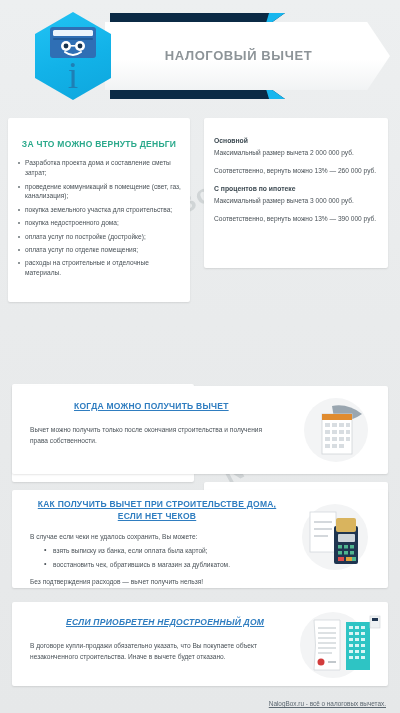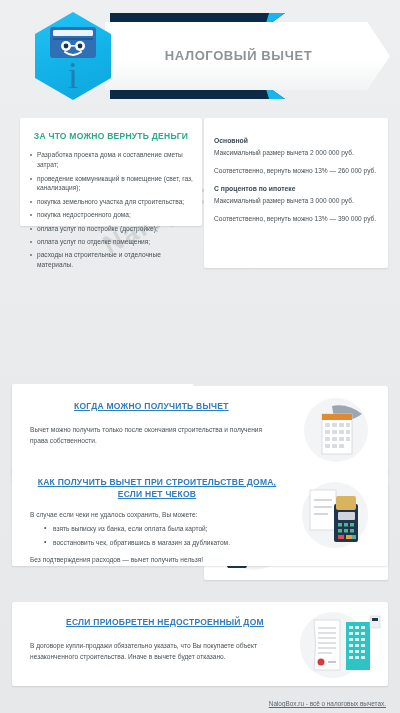--- a/index.html
+++ b/index.html
@@ -86,26 +86,26 @@
     position:relative;padding-left:9px;margin-bottom:4px;
     font-size:6.6px;color:#4a5258;line-height:1.5;
   }
   ul.mini li:before{
     content:"\2022";position:absolute;left:0;top:-1px;color:#4a5258;font-size:7px;
   }
   .sub-h{font-size:6.8px;font-weight:bold;color:#3b4850;margin:0 0 4px 0;}
   .p{margin:0 0 7px 0;}
 
   
-  #card-what   {left:20px; top:118px; width:182px;height:108px;padding:12px 9px 0 9px;box-sizing:border-box;}
+  #card-what   {left:8px; top:118px; width:182px;height:184px;padding:20px 9px 0 9px;box-sizing:border-box;}
   #card-how    {left:204px;top:118px; width:184px;height:150px;padding:8px 10px 0 10px;box-sizing:border-box;}
   #illus-left  {left:12px; top:272px; width:182px;height:98px;}
   #illus-right {left:204px;top:272px; width:184px;height:98px;}
   #card-when   {left:12px; top:386px; width:376px;height:88px;}
-  #card-checks {left:12px; top:468px; width:376px;height:98px;}
+  #card-checks {left:12px; top:490px; width:376px;height:98px;}
   #card-unfin  {left:12px; top:602px; width:376px;height:84px;}
 
   .illus{position:relative;overflow:hidden;}
   .halo{position:absolute;border-radius:50%;background:#f3f4f5;}
 
   .row{display:flex;align-items:flex-start;height:100%;box-sizing:border-box;}
   .row .txt{flex:1;padding:9px 4px 8px 18px;box-sizing:border-box;}
   .row .art{width:92px;position:relative;height:100%;}
 
   .footer{
@@ -388,21 +388,21 @@
           <rect x="38" y="49" width="6" height="4" fill="#e0a23b"></rect>
           <rect x="44" y="49" width="4" height="4" fill="#4fb58f"></rect>
         </svg>
       </div>
     </div>
   </div>
 
   <div class="card" id="card-unfin">
     <div class="row">
       <div class="txt">
-        <div class="card-title t-blue" style="display:inline-block;margin-left:36px;">ЕСЛИ ПРИОБРЕТЕН НЕДОСТРОЕННЫЙ ДОМ</div>
+        <div class="card-title t-blue" style="display:inline-block;margin-left:36px;font-style:italic;">ЕСЛИ ПРИОБРЕТЕН НЕДОСТРОЕННЫЙ ДОМ</div>
         <div class="body-txt" style="margin-top:12px;width:235px;">В договоре купли-продажи обязательно указать, что Вы покупаете объект незаконченного строительства. Иначе в вычете будет отказано.</div>
       </div>
       <div class="art">
         <div class="halo" style="left:4px;top:10px;width:66px;height:66px;"></div>
         <svg style="position:absolute;left:8px;top:12px;" width="80" height="64">
           <path d="M10 6 l26 0 l0 50 l-26 0 q3 -25 0 -50 z" fill="#ffffff" stroke="#d3d8dc" stroke-width="0.8"></path>
           <g stroke="#c2c8cd" stroke-width="1.1">
             <line x1="14" y1="14" x2="32" y2="14"></line>
               <line x1="14" y1="19" x2="32" y2="19"></line>
             <line x1="14" y1="24" x2="32" y2="24"></line>

